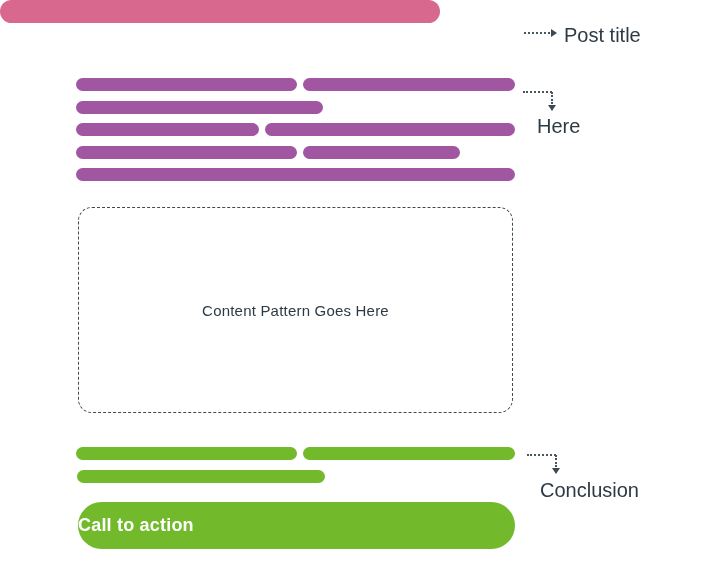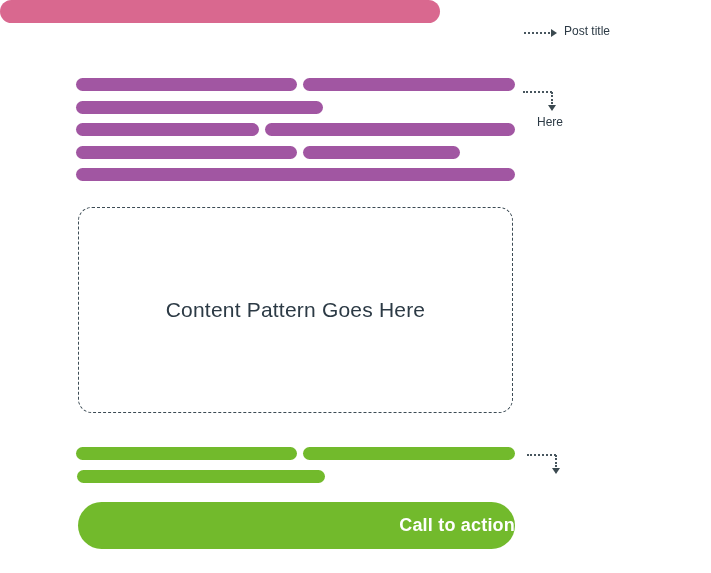--- a/index.html
+++ b/index.html
@@ -47,48 +47,48 @@
   .content-box {
     position: absolute;
     left: 78px; top: 207px; width: 435px; height: 206px;
     border: 1.5px dashed var(--dashed-outline);
     border-radius: 14px;
     display: flex;
     align-items: center;
     justify-content: center;
   }
   .content-box-text {
-    font-size: 21px;
+    font-size: 15px;
     color: var(--annotation-text);
     letter-spacing: 0.2px;
   }
 
   
   .cta {
     position: absolute;
     left: 78px; top: 502px; width: 437px; height: 47px;
     background: var(--cta-button);
     border-radius: 24px;
     display: flex;
     align-items: center;
-    justify-content: flex-end;
+    justify-content: flex-start;
     border: none;
     cursor: default;
   }
   .cta-text {
     color: var(--cta-text);
     font-size: 18px;
     font-weight: 700;
     letter-spacing: 0.2px;
   }
 
   
   .ann-label {
     position: absolute;
-    font-size: 12px;
+    font-size: 20px;
     color: var(--annotation-text);
     white-space: nowrap;
   }
   .dots-h {
     position: absolute;
     height: 0;
     border-top: 2px dotted #48565e;
   }
   .dots-v {
     position: absolute;
@@ -153,18 +153,19 @@
     <div class="seg conclusion" style="width:221px;"></div>
     <div class="seg conclusion" style="width:212px;"></div>
   </div>
   <div class="bar-row" style="top:470px; left:77px;">
     <div class="seg conclusion" style="width:248px;"></div>
   </div>
 
   <div class="dots-h" style="left:527px; top:454px; width:29px;"></div>
   <div class="dots-v" style="left:555px; top:455px; height:12px;"></div>
   <div class="arrow-down" style="left:552px; top:468px;"></div>
+  <div class="ann-label" style="left:540px; top:479px;">Conclusion</div>
 
   <div class="cta">
     <span class="cta-text">Call to action</span>
   </div>
 
 </div>
 
 </body></html>

